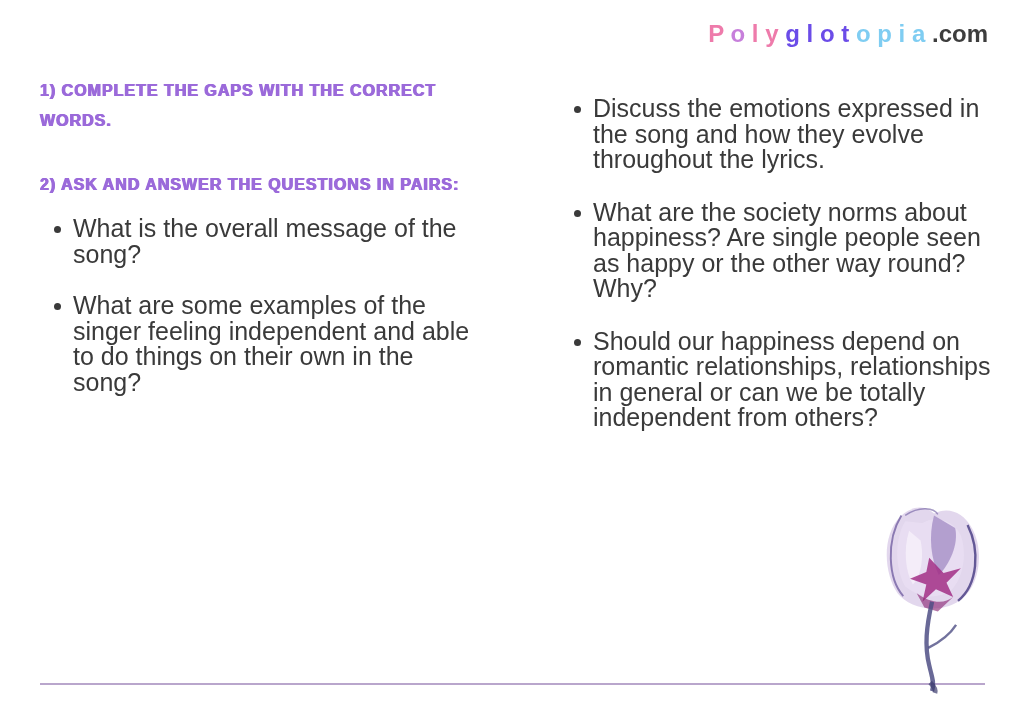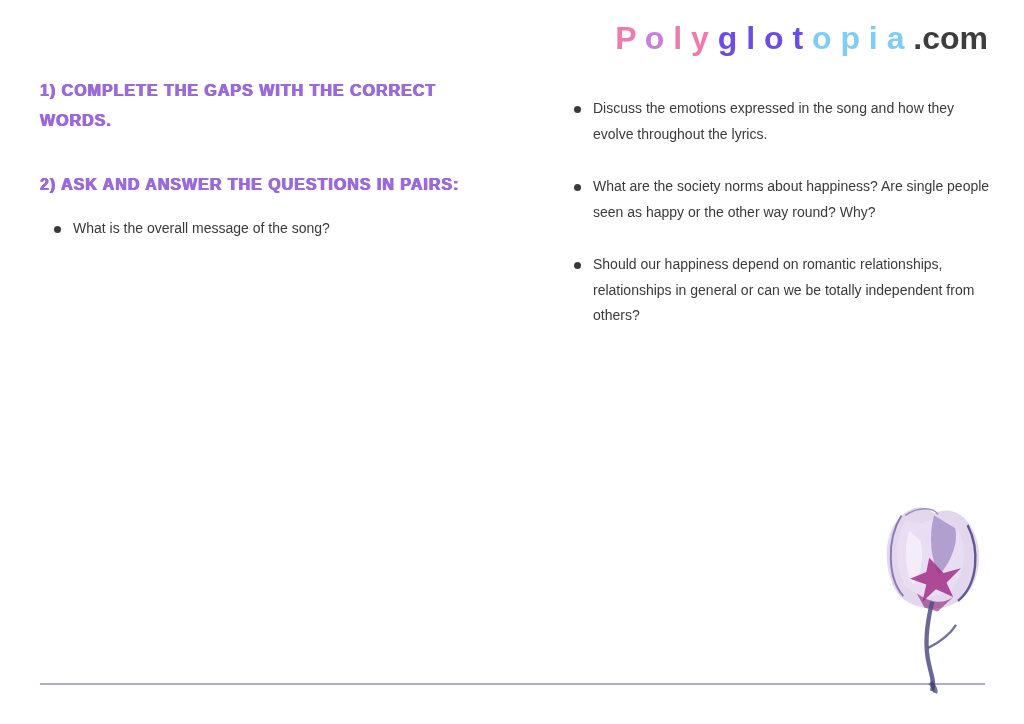--- a/index.html
+++ b/index.html
@@ -11,21 +11,21 @@
     background: #ffffff;
     overflow: hidden;
     font-family: "Liberation Sans", sans-serif;
   }
 
   
   .logo {
     position: absolute;
     top: 20px;
     right: 36px;
-    font-size: 32px;
+    font-size: 24px;
     font-weight: 800;
     letter-spacing: 0px;
     white-space: nowrap;
   }
   .logo-seg { font-weight: 800; }
 
   
   .heading {
     color: #9b6ada;
     font-size: 16px;
@@ -37,21 +37,21 @@
   .heading-2 {
     margin-top: 34px;
     text-align: justify;
   }
 
   
   .col-left  { position: absolute; left: 40px;  top: 76px; width: 436px; }
   .col-right { position: absolute; left: 570px; top: 96px; width: 424px; }
 
   
-  .bullets { list-style: none; color: #3a3a3a; font-size: 14px; line-height: 25.5px; }
+  .bullets { list-style: none; color: #3a3a3a; font-size: 25px; line-height: 25.5px; }
   .bullets-left  { margin-top: 16px; padding-left: 14px; }
   .bullets-right { padding-left: 4px; }
   .bullet-item { display: flex; align-items: flex-start; }
   .bullets-left  .bullet-item { margin-bottom: 26px; }
   .bullets-right .bullet-item { margin-bottom: 27px; }
   .dot {
     width: 7px; height: 7px; border-radius: 50%;
     background: #3a3a3a; flex-shrink: 0;
     margin: 10px 12px 0 0;
   }
@@ -112,20 +112,24 @@
     <div class="heading heading-1">1) COMPLETE THE GAPS WITH THE CORRECT WORDS.</div>
     <div class="heading heading-2">2) ASK AND ANSWER THE QUESTIONS IN PAIRS:</div>
     <ul class="bullets bullets-left">
 
         <li class="bullet-item">
           <span class="dot"></span>
           <span class="q-text">What is the overall message of the song?</span>
         </li>
 
 
+        <li class="bullet-item">
+          <span class="dot"></span>
+          <span class="q-text">What are some examples of the singer feeling independent and able to do things on their own in the song?</span>
+        </li>
       </ul>
   </div>
 
   <div class="col-right">
     <ul class="bullets bullets-right">
 
         <li class="bullet-item">
           <span class="dot"></span>
           <span class="q-text">Discuss the emotions expressed in the song and how they evolve throughout the lyrics.</span>
         </li>

